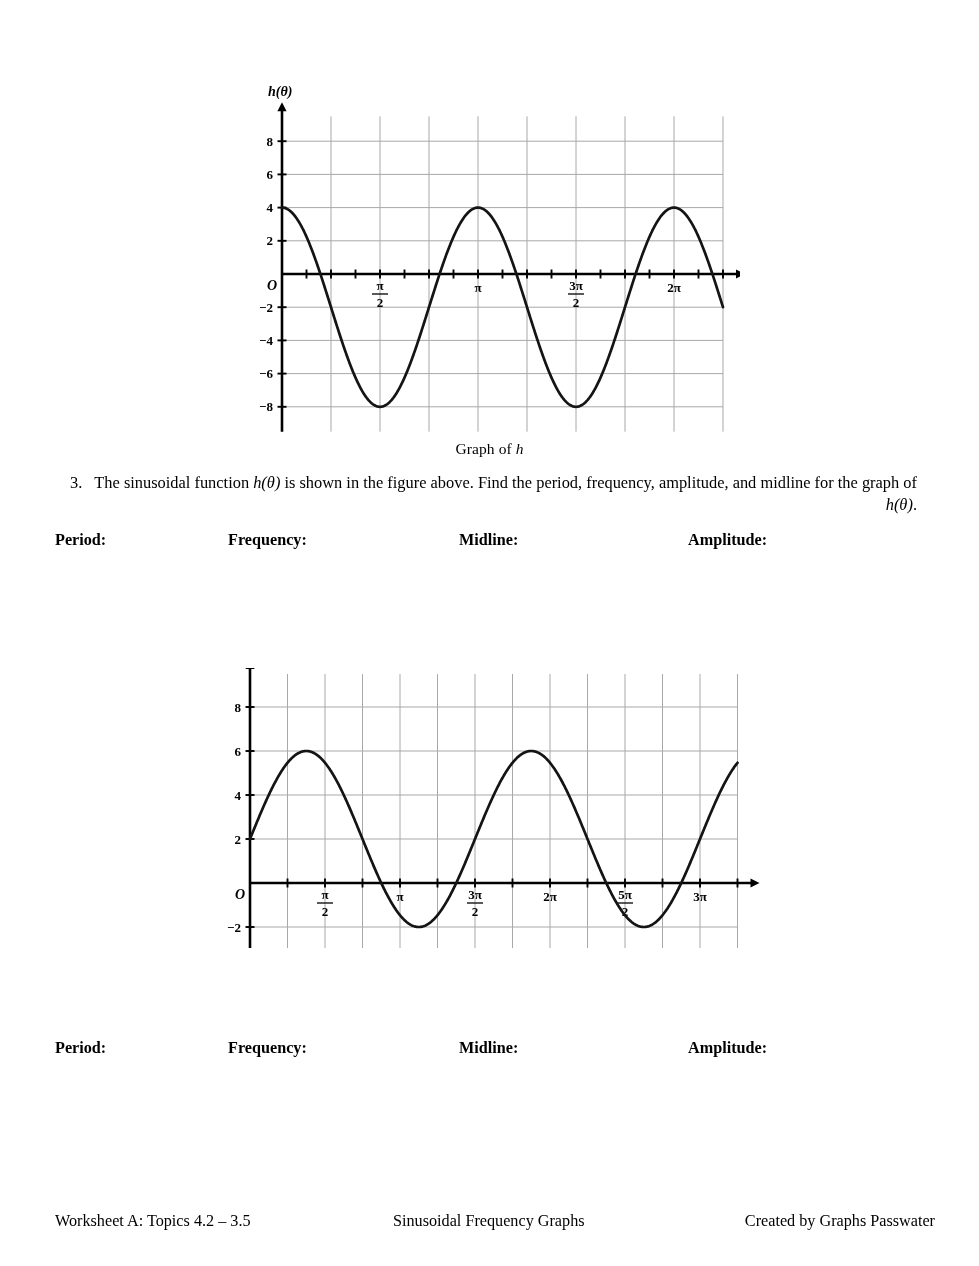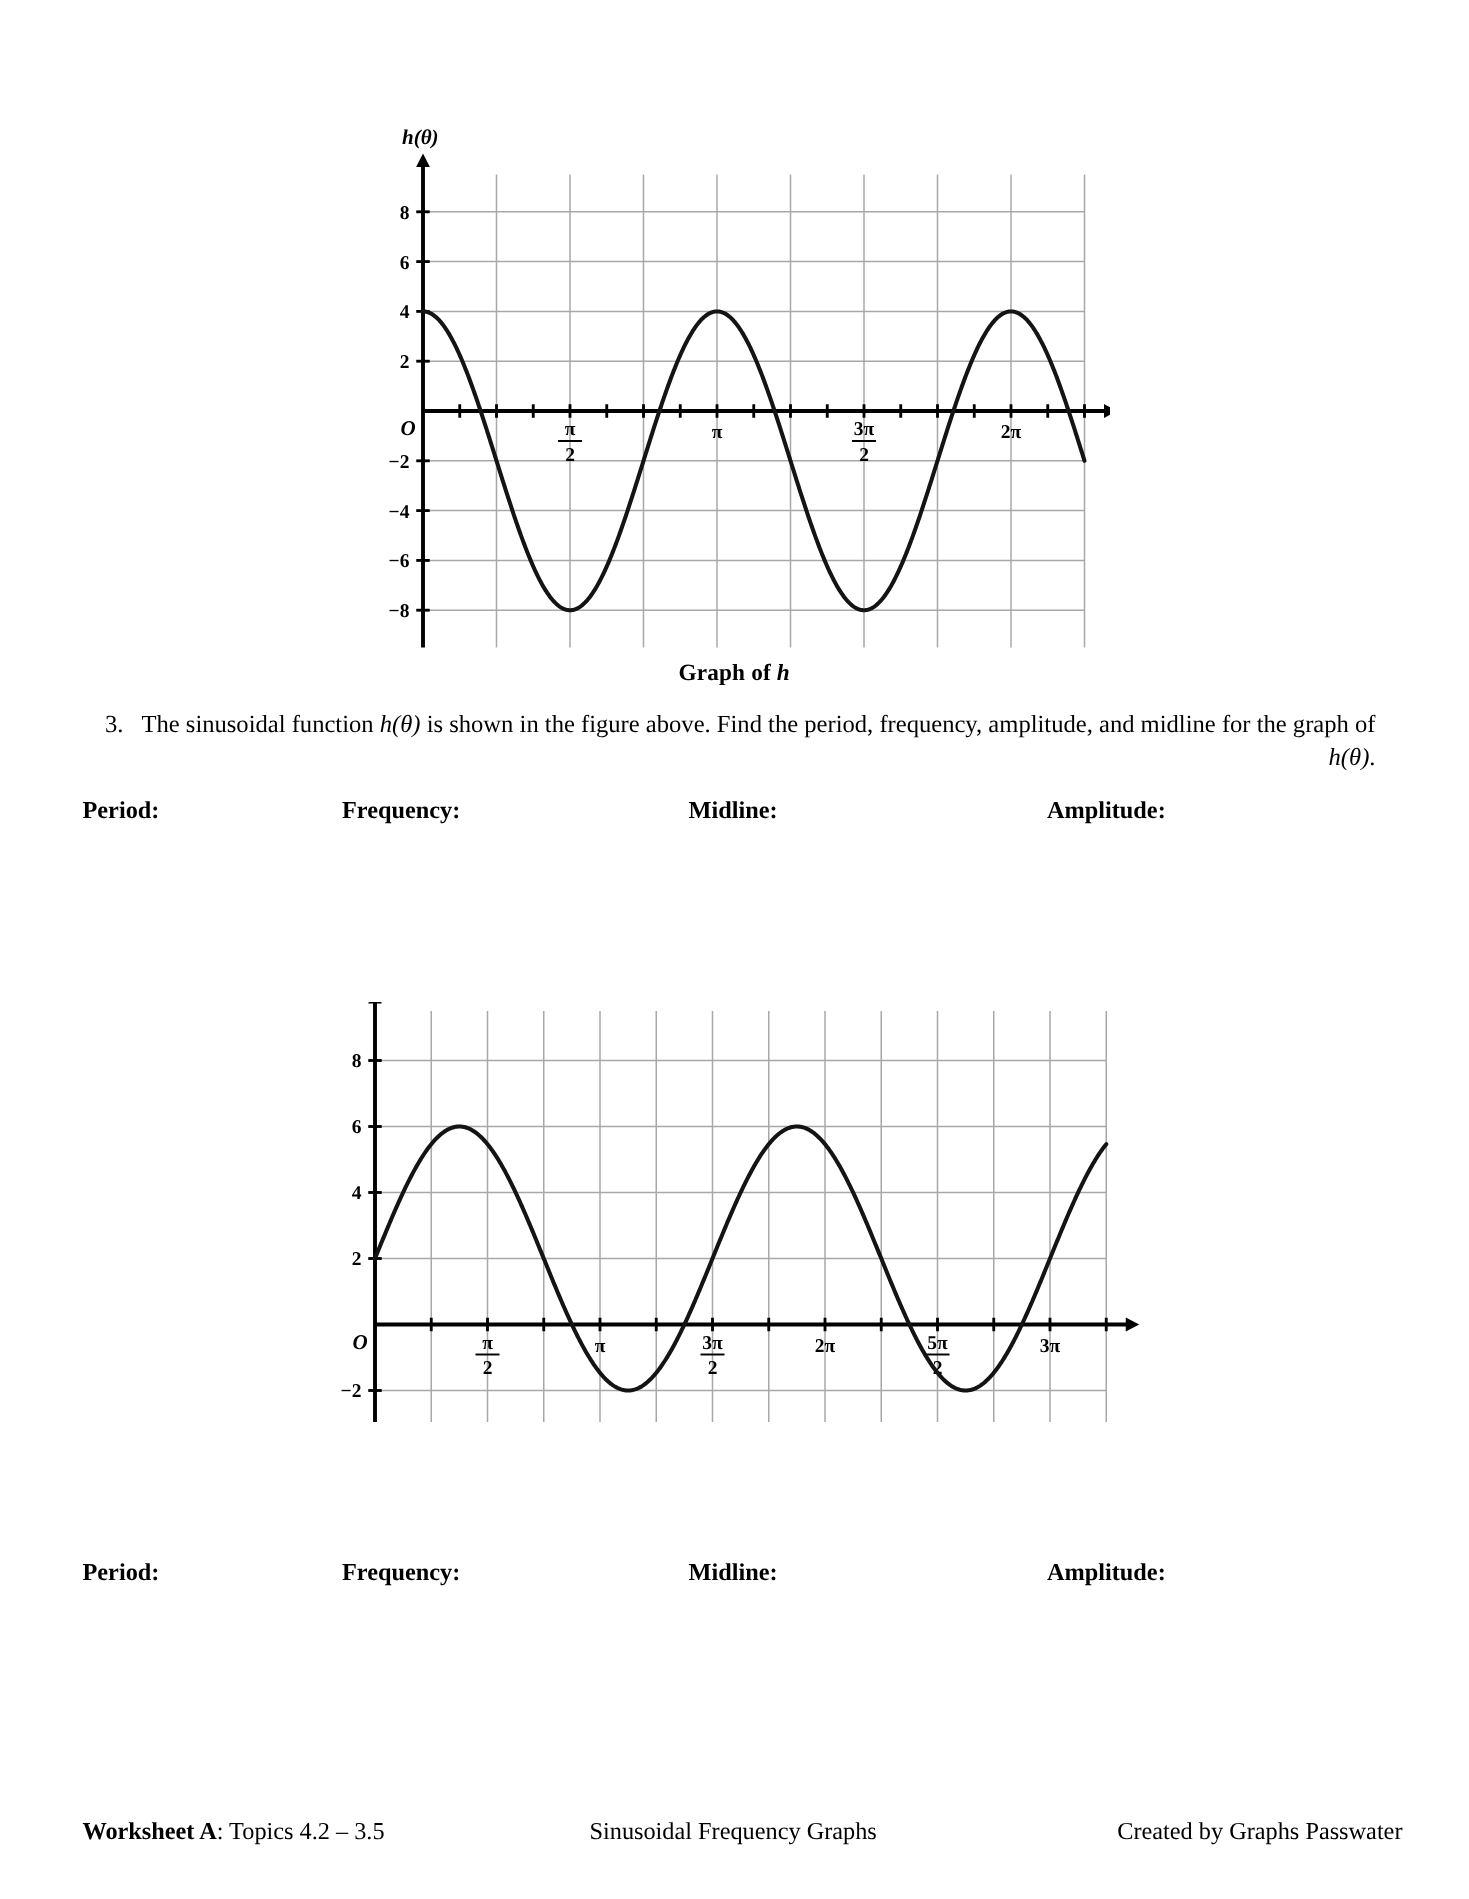--- a/index.html
+++ b/index.html
@@ -30,21 +30,21 @@
   #figure-k { top: 668px; }
 
   .figure svg {
     display: block;
     margin: 0 auto;
   }
 
   .fig-caption {
     text-align: center;
     font-family: "Liberation Serif", "DejaVu Serif", serif;
-    font-weight: bold;
+    font-weight: normal;
     font-size: 15.5px;
     margin-top: 2px;
     letter-spacing: .1px;
   }
   .fig-caption i {
     font-style: italic;
   }
 
   
   .question {
@@ -77,35 +77,35 @@
   #prompts-4 { top: 1039px; }
 
   .prompt-row .slot {
     position: absolute;
     top: 0;
     white-space: nowrap;
   }
   .slot-0 { left: 0px; }
   .slot-1 { left: 173px; }
   .slot-2 { left: 404px; }
-  .slot-3 { left: 633px; margin-left: 10px; }
+  .slot-3 { left: 633px; }
 
   
   .footer {
     position: absolute;
     top: 1212px;
     left: 55px;
     width: 880px;
     font-size: 16.2px;
     height: 22px;
   }
   .footer .f-left  { position: absolute; left: 0;     top: 0; white-space: nowrap; }
   .footer .f-mid   { position: absolute; left: 338px; top: 0; white-space: nowrap; }
   .footer .f-right { position: absolute; right: 0;    top: 0; white-space: nowrap; }
-  .footer b { font-weight: bold; }
+  .footer b { font-weight: normal; }
 
   
   text.axis-num {
     font-family: "Liberation Serif", "DejaVu Serif", serif;
     font-weight: bold;
     font-size: 13px;
     fill: #000;
   }
   text.axis-name {
     font-family: "Liberation Serif", "DejaVu Serif", serif;

